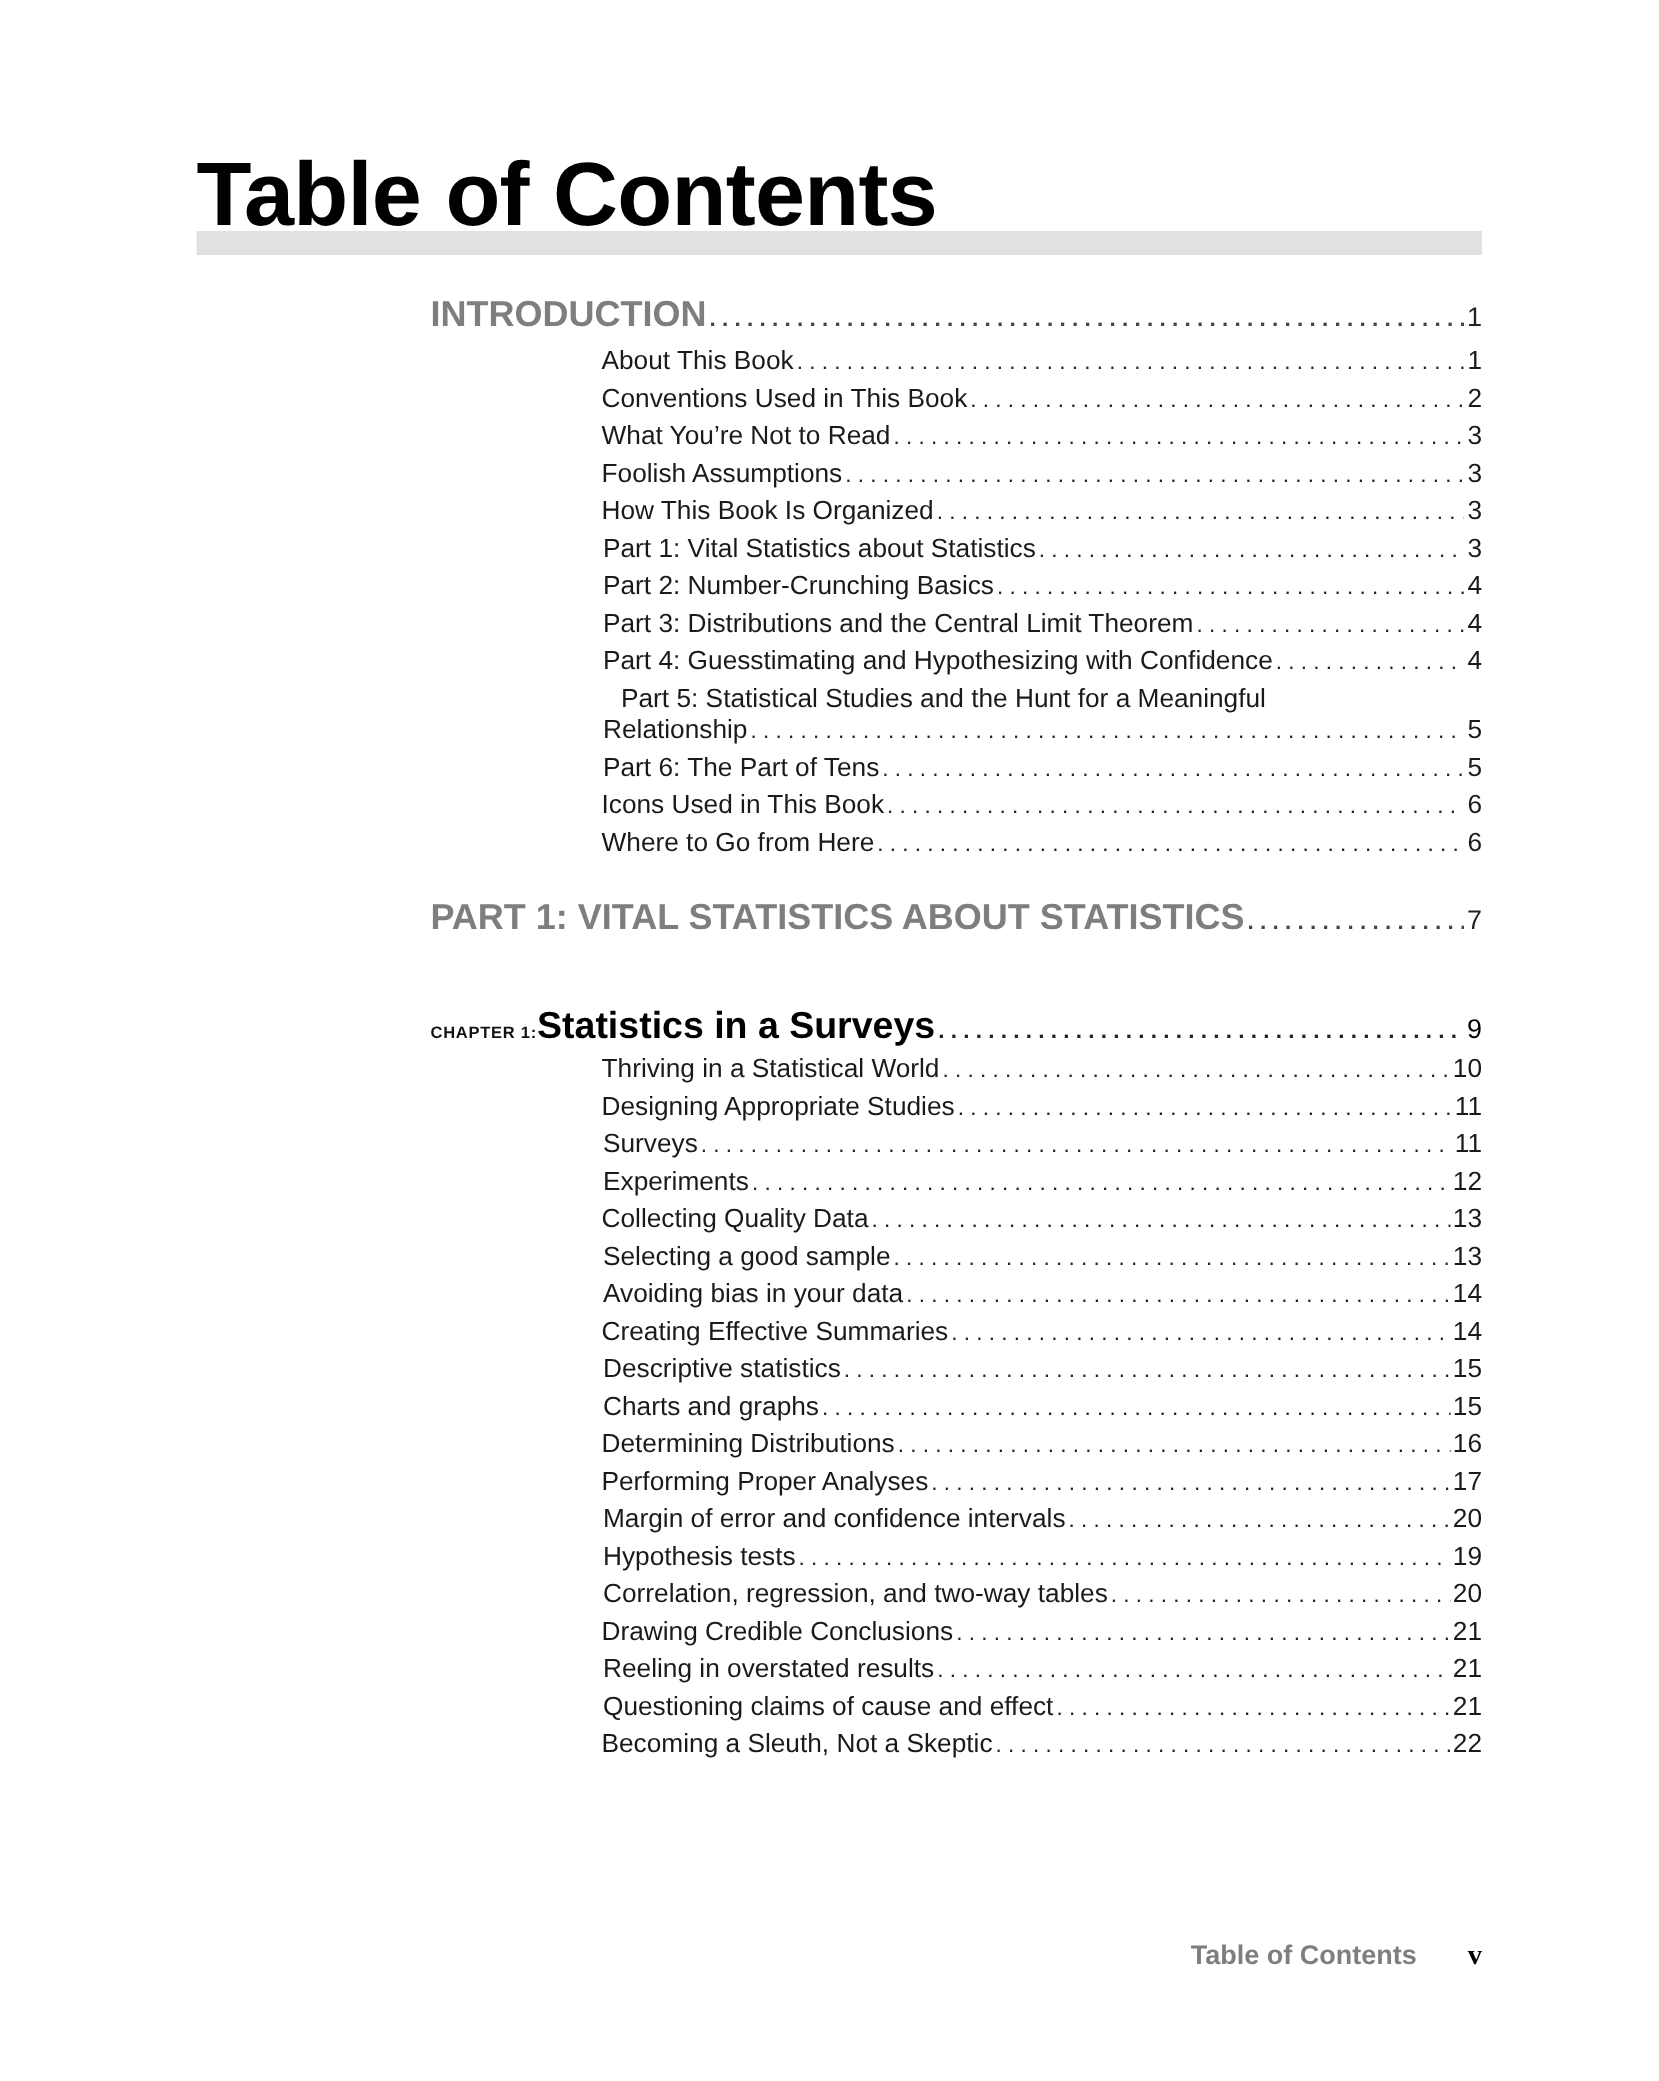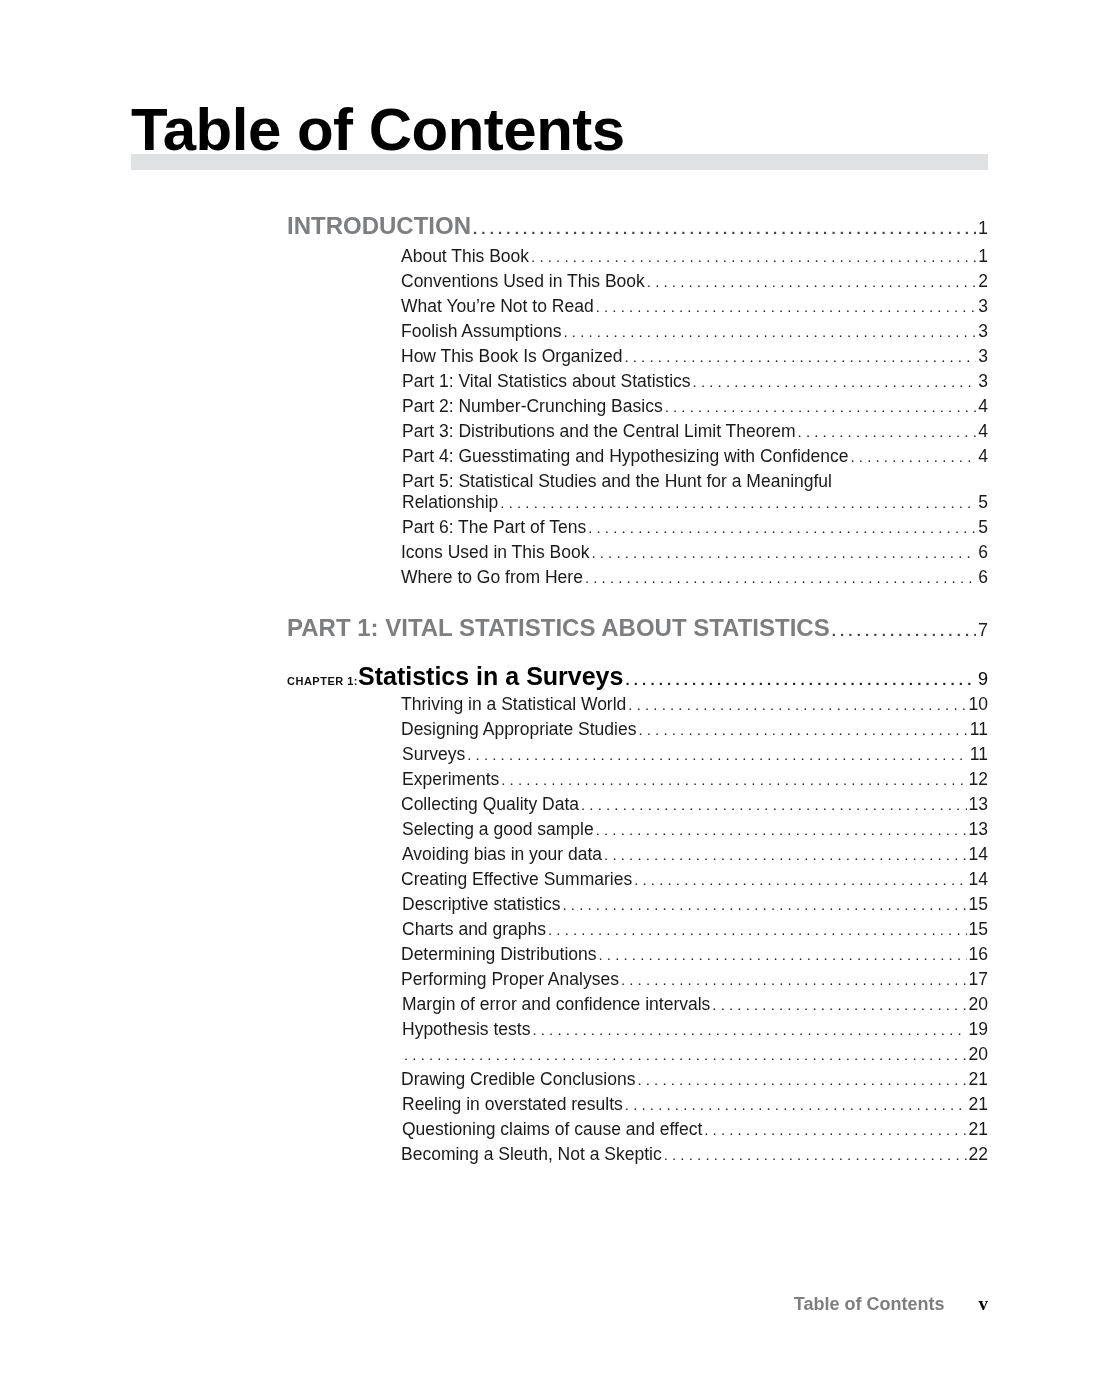--- a/index.html
+++ b/index.html
@@ -2,36 +2,36 @@
 <html><head>
 <meta charset="utf-8">
 <style>
   html, body { margin: 0; padding: 0; background: #ffffff; }
   body { width: 1106px; height: 1387px; position: relative; overflow: hidden;
          font-family: "Liberation Sans", "DejaVu Sans", sans-serif; color: #111; }
   .title-wrap { position: absolute; left: 131px; top: 96px; width: 857px; height: 76px; }
   .title-bar { position: absolute; left: 0; right: 0; top: 58px; height: 16px; background: #e0e1e3; }
   .page-title { position: absolute; left: 0; top: 0; margin: 0; font-size: 60px; font-weight: bold;
                 letter-spacing: -0.5px; line-height: 68px; color: #000; }
-  .toc { position: absolute; left: 287px; top: 212px; width: 701px; }
+  .toc { position: absolute; left: 287px; top: 196px; width: 701px; }
   .row { display: flex; align-items: baseline; white-space: nowrap; }
   .row .label { flex: 0 0 auto; }
   .row .dots { flex: 1 1 auto; overflow: hidden; margin: 0 2px; color: #222;
                letter-spacing: 3.2px; font-size: 15px; }
   .row .dots::after { content: ". . . . . . . . . . . . . . . . . . . . . . . . . . . . . . . . . . . . . . . . . . . . . . . . . . . . . . . . . . . . . . . . . . . . . . . . . . . . . . . . . . . . . . . . . . . . . . . . . . . . . . . ."; letter-spacing: 0; }
   .row .page { flex: 0 0 auto; }
   .part-head { font-size: 24px; font-weight: bold; color: #7d7e80; height: 34px; }
   .part-head .page { font-size: 18px; color: #222; font-weight: normal; }
   .part-head .dots { color: #444; }
   .lvl1 { margin-left: 114px; font-size: 17.5px; height: 25px; color: #1a1a1a; }
   .lvl2 { margin-left: 115px; font-size: 17.5px; height: 25px; color: #1a1a1a; }
   .lvl2-wrap { margin-left: 115px; font-size: 17.5px; color: #1a1a1a; line-height: 21px; }
-  .lvl2-wrap .first { display: block; height: 21px; }
+  .lvl2-wrap .first { display: block; height: 21px; margin-left: 12px; }
   .lvl2-wrap .row { height: 25px; }
-  .chapter-head { height: 32px; font-size: 25px; font-weight: bold; color: #000; }
+  .chapter-head { height: 32px; font-size: 25px; font-weight: bold; color: #000; margin-top: 24px; }
   .chapter-head .chap-num { width: 86px; font-size: 11px; font-weight: bold; letter-spacing: 0.5px; color: #111; }
   .chapter-head .page { font-size: 18px; font-weight: normal; }
   .gap-lg { height: 22px; }
   .gap-md { height: 14px; }
   .footer { position: absolute; right: 118px; top: 1293px; display: flex; align-items: baseline; gap: 34px; }
   .footer .running { font-size: 18px; font-weight: bold; color: #7d7e80; }
   .footer .num { font-family: "Liberation Serif", "DejaVu Serif", serif; font-weight: bold; font-size: 19px; color: #000; }
 </style>
 </head>
 <body>
@@ -202,20 +202,21 @@
         <span class="label">Margin of error and confidence intervals</span>
         <span class="dots"></span>
         <span class="page">20</span>
       </div>
       <div class="row lvl2">
         <span class="label">Hypothesis tests</span>
         <span class="dots"></span>
         <span class="page">19</span>
       </div>
       <div class="row lvl2">
+        <span class="label">Correlation, regression, and two-way tables</span>
         <span class="dots"></span>
         <span class="page">20</span>
       </div>
       <div class="row lvl1">
         <span class="label">Drawing Credible Conclusions</span>
         <span class="dots"></span>
         <span class="page">21</span>
       </div>
       <div class="row lvl2">
         <span class="label">Reeling in overstated results</span>

